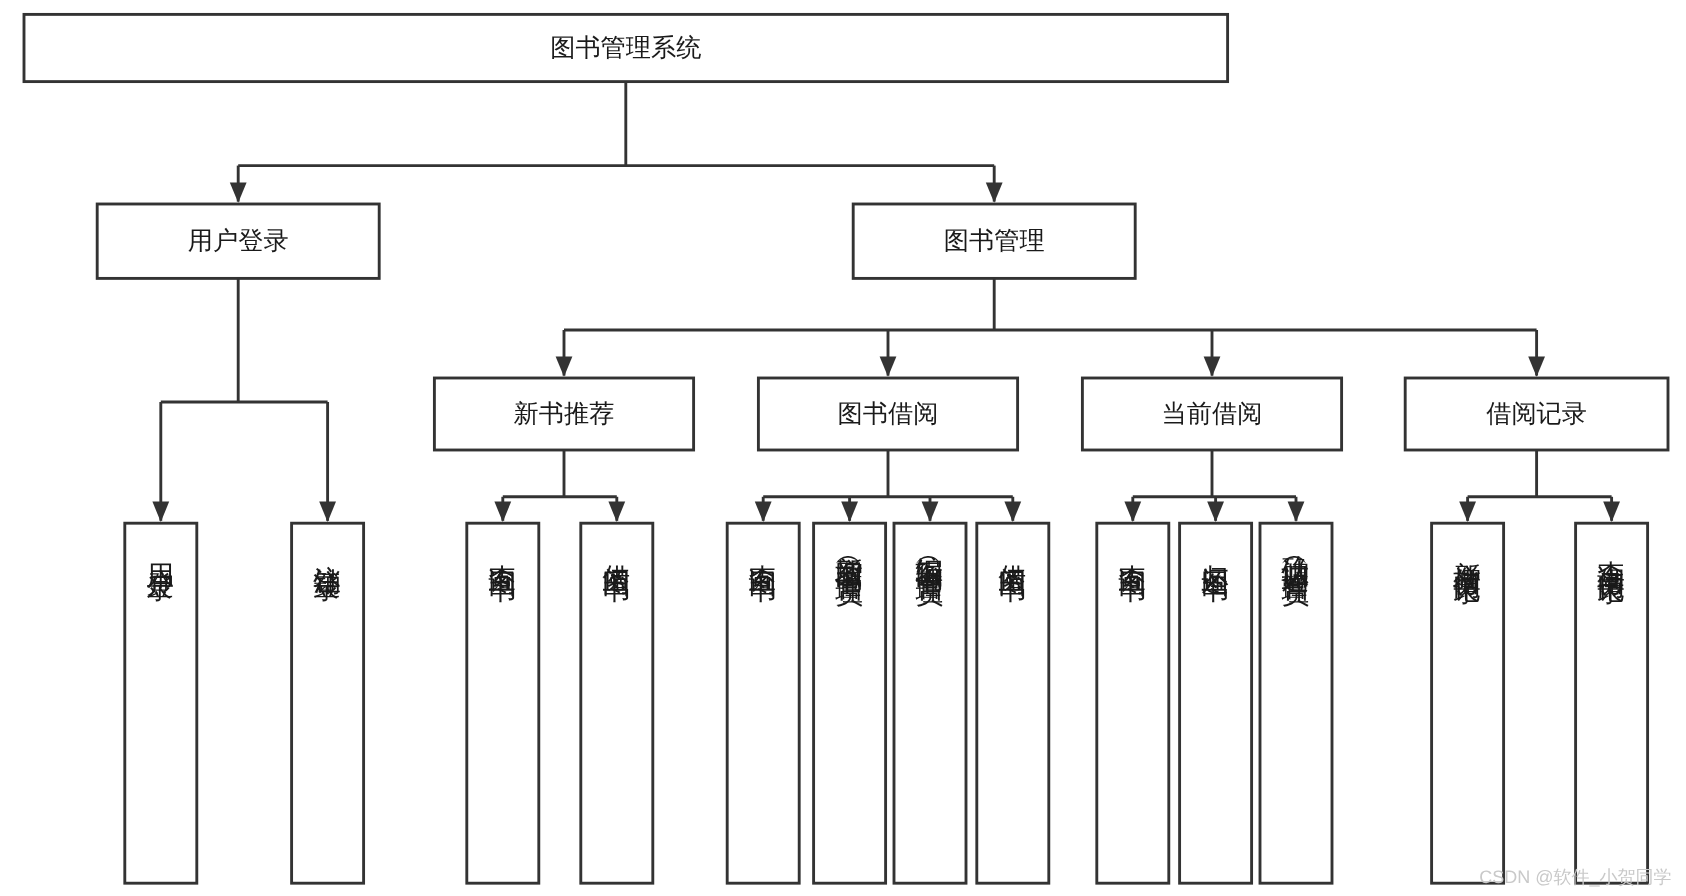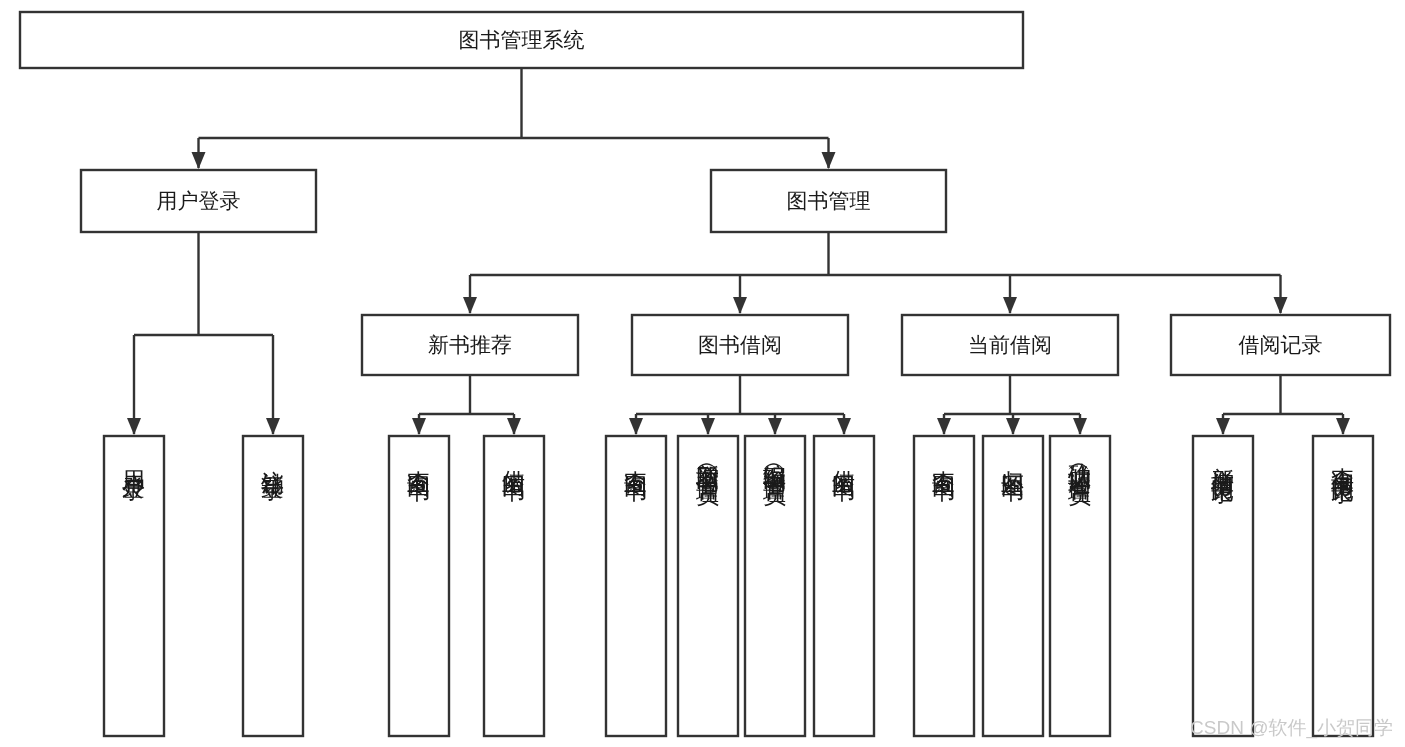--- a/index.html
+++ b/index.html
@@ -55,21 +55,21 @@
     writing-mode: vertical-rl;
     text-orientation: upright;
     letter-spacing: 3px;
     dominant-baseline: central;
   }
   .watermark {
     position: absolute;
     right: 12px;
     bottom: 6px;
     font-family: "Liberation Sans", sans-serif;
-    font-size: 19px;
+    font-size: 15px;
     color: #c9c9c9;
     white-space: nowrap;
     pointer-events: none;
   }
 </style>
 </head>
 <body>
 
 <div id="diagram-root">
   <svg id="tree-svg" viewBox="0 0 1405 747">

